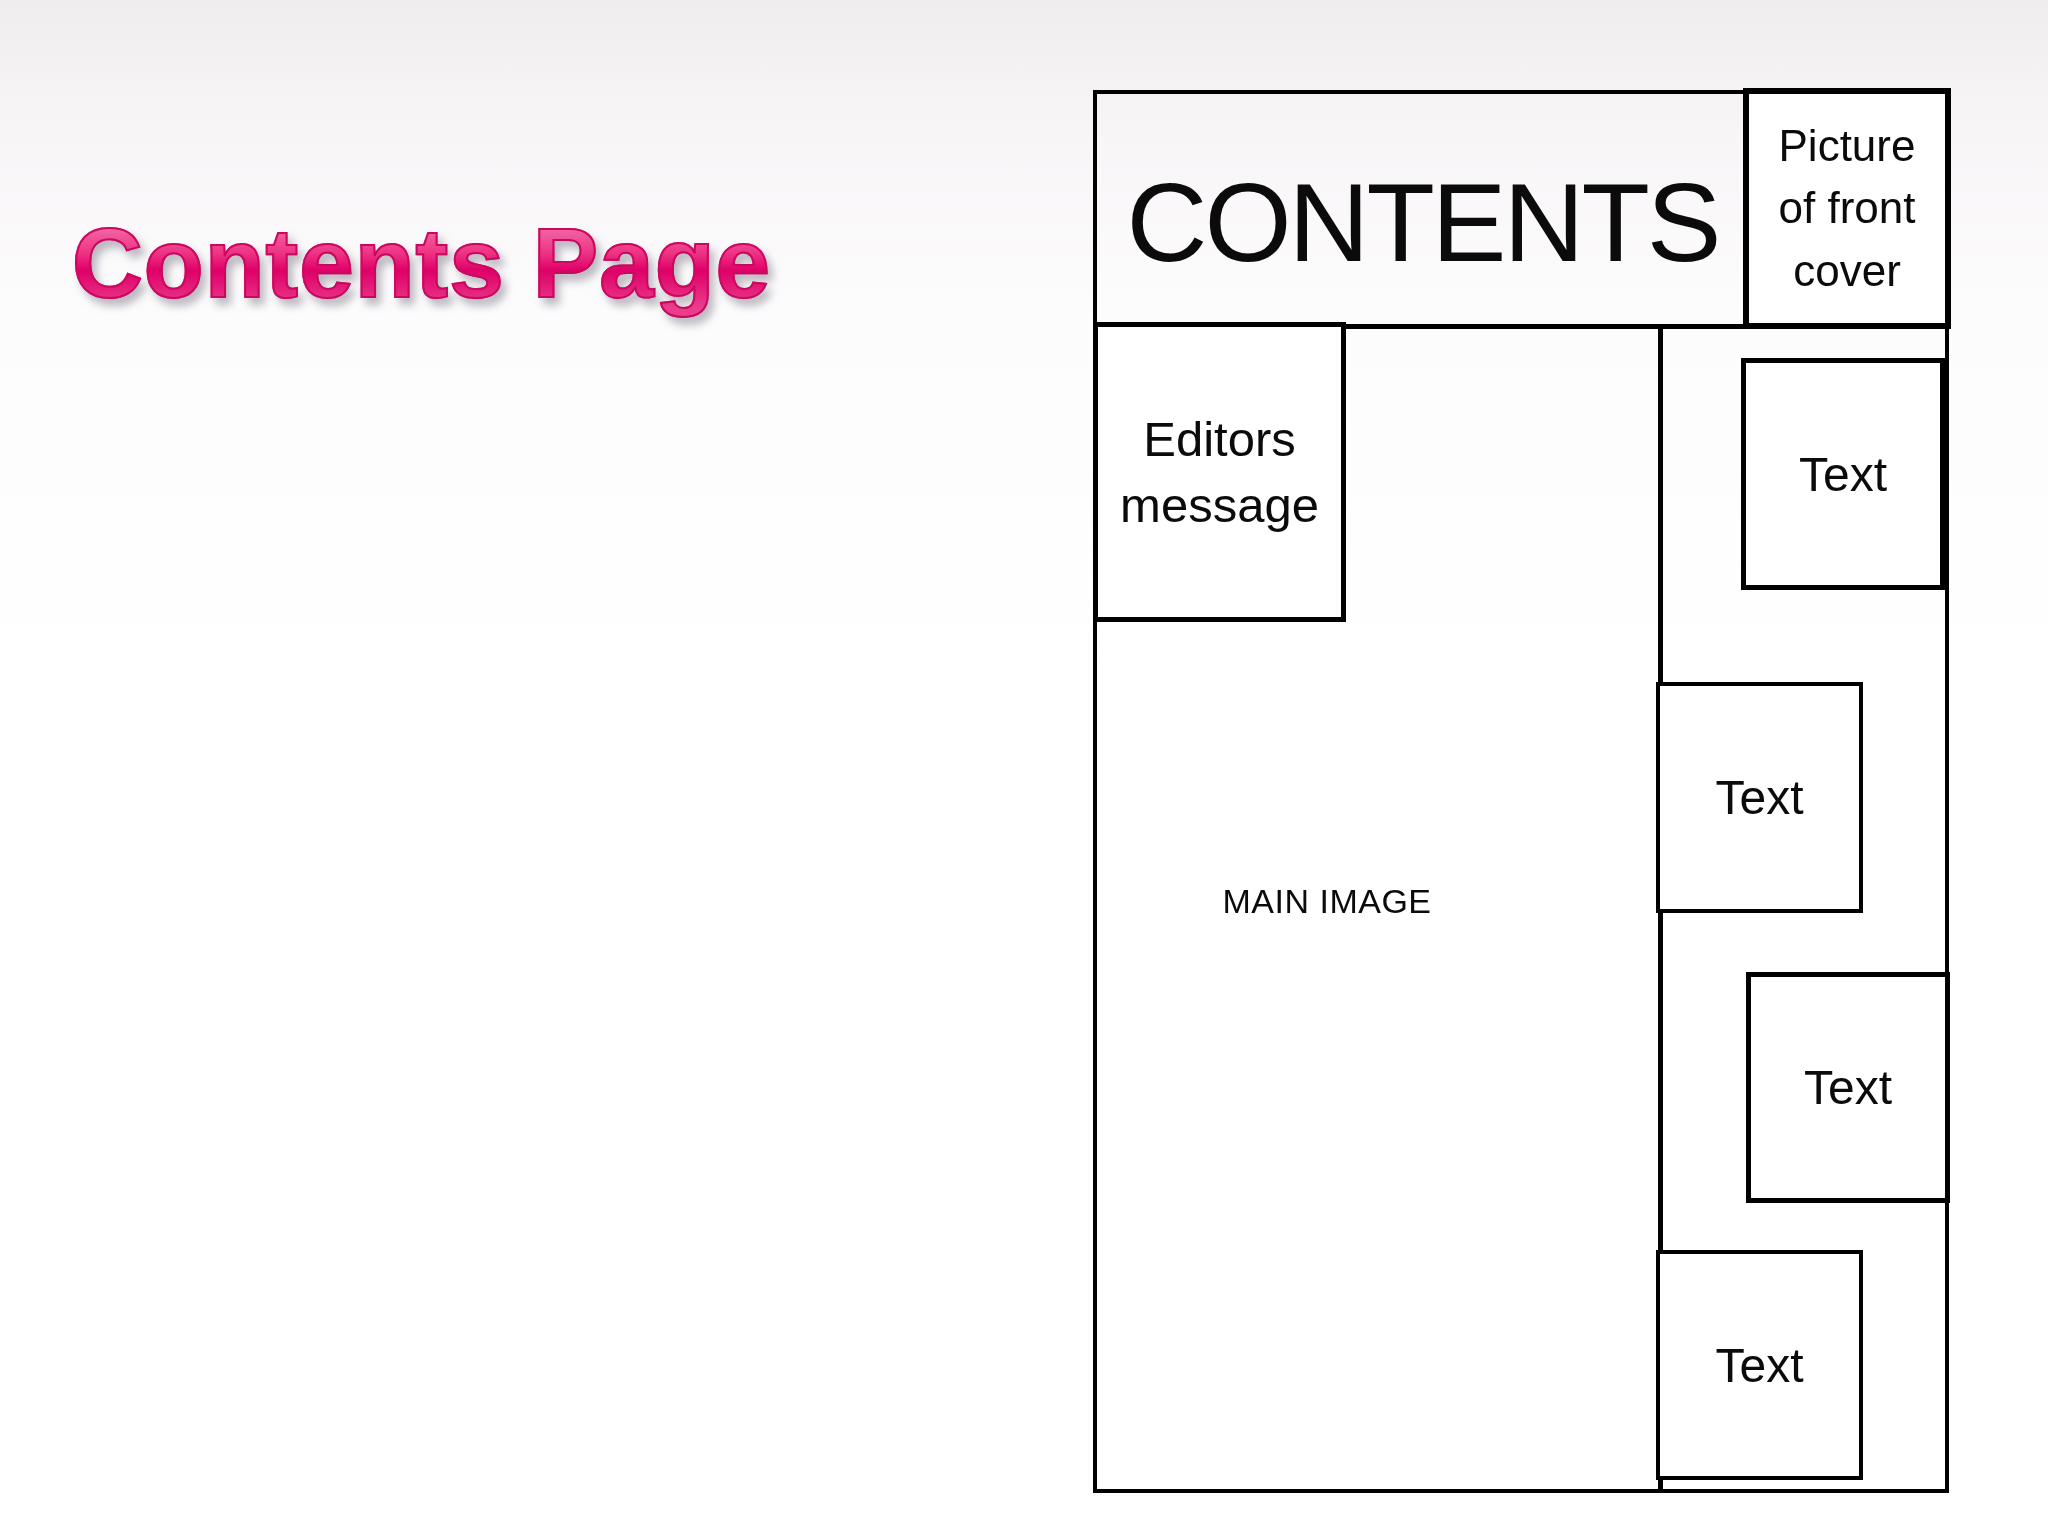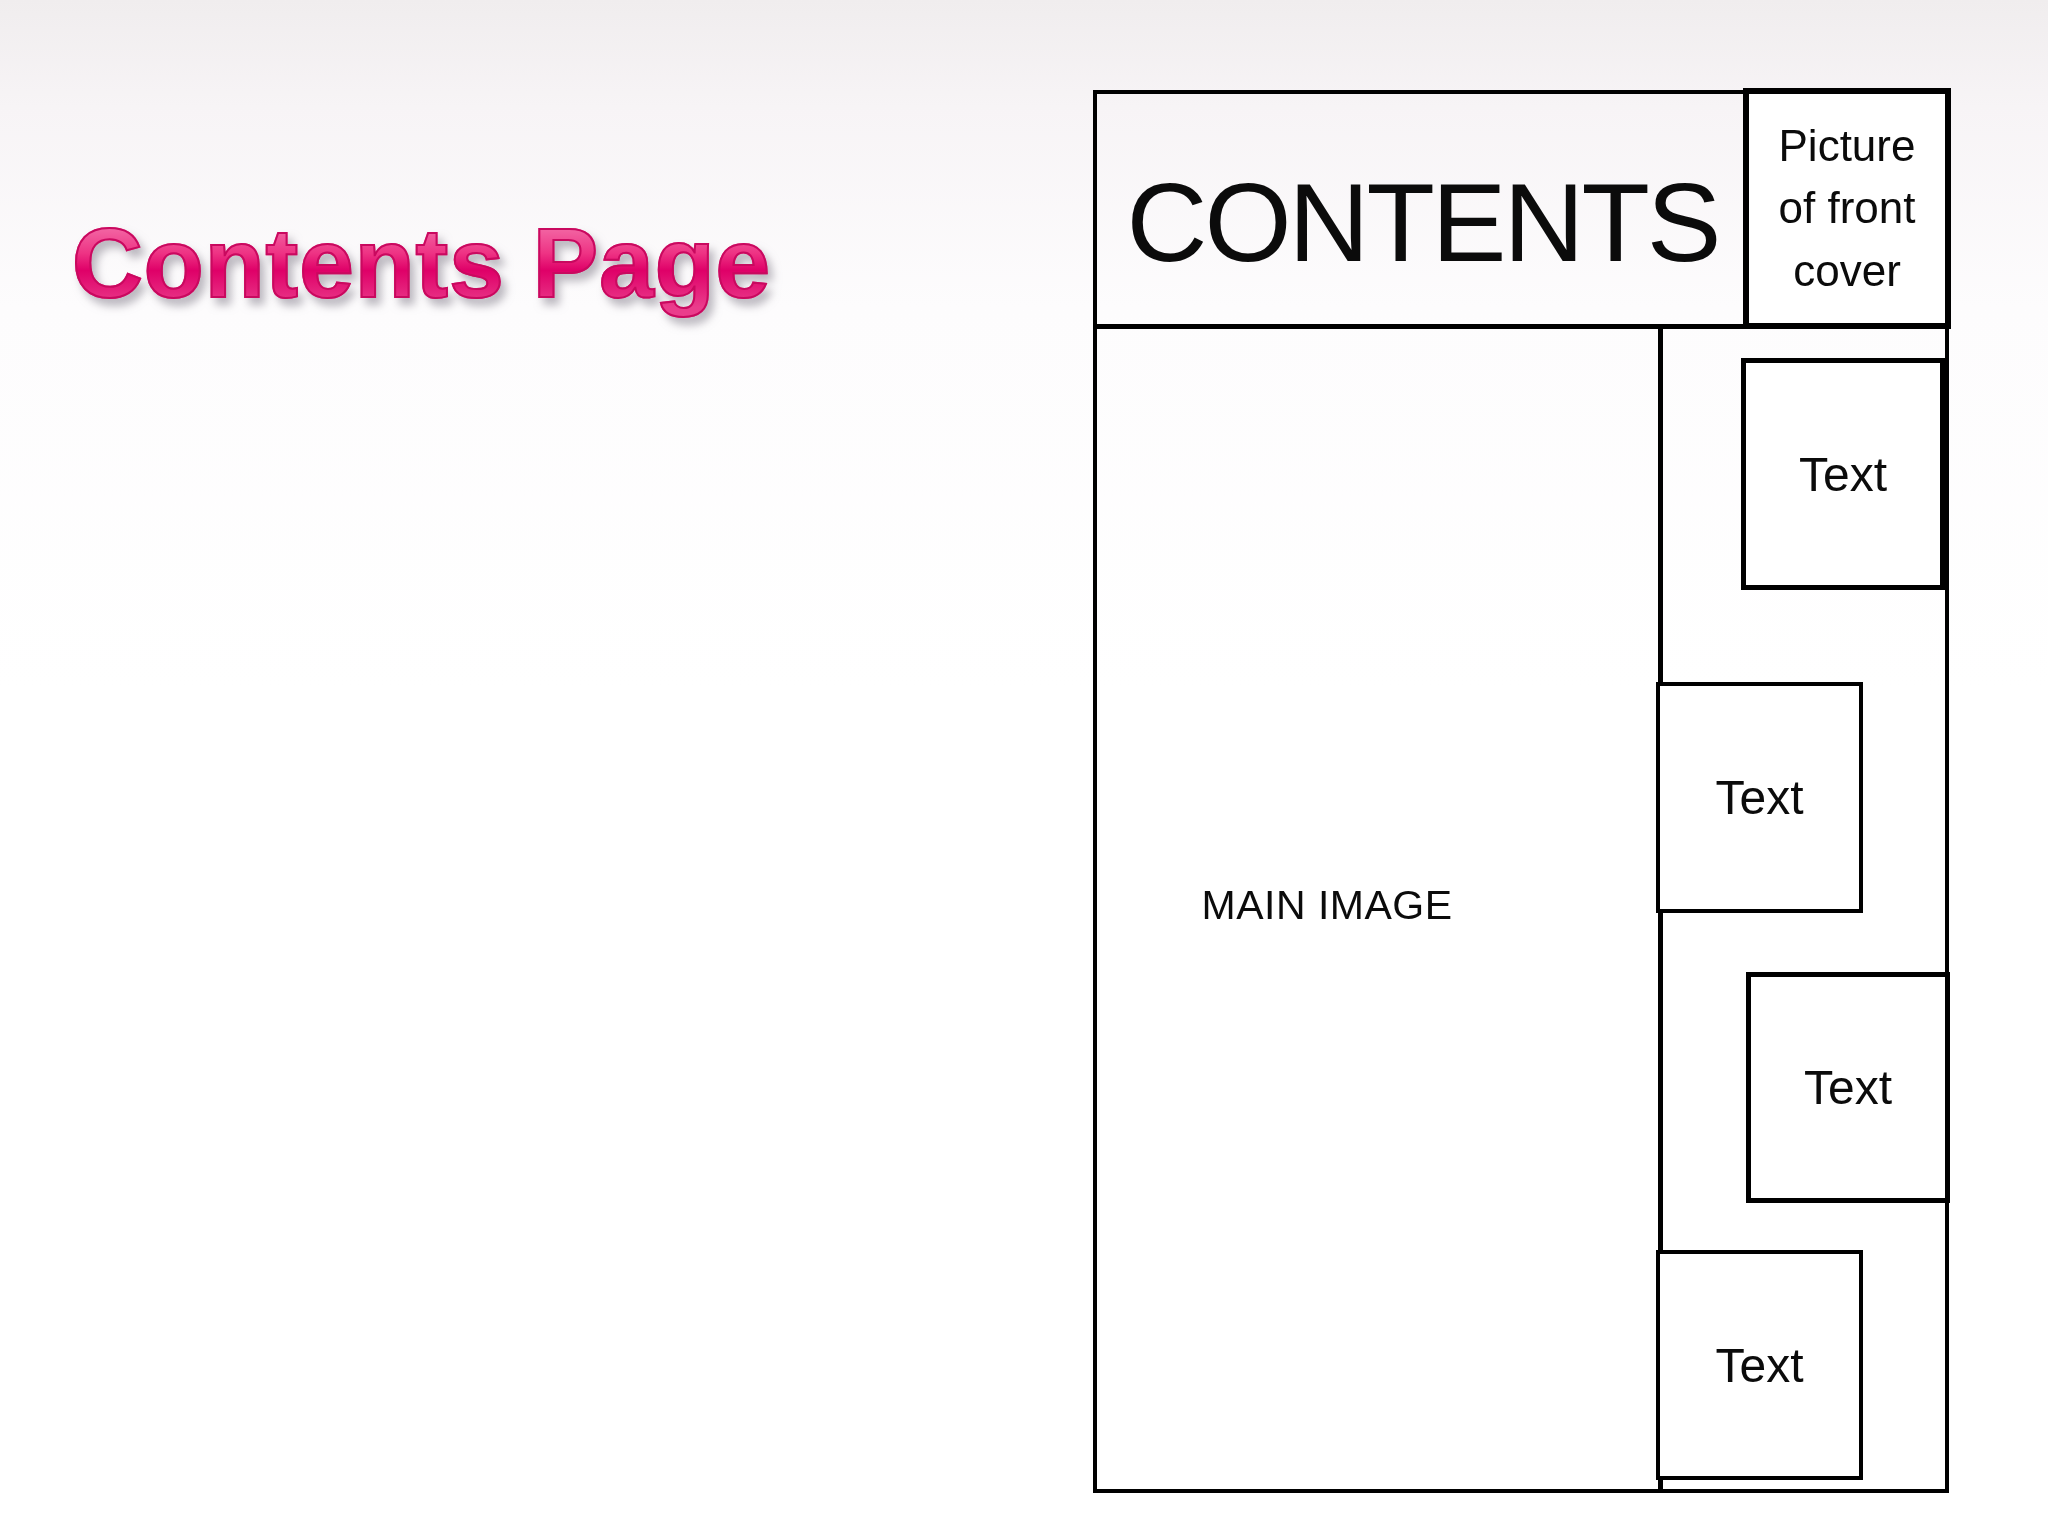--- a/index.html
+++ b/index.html
@@ -60,21 +60,21 @@
     background:#000;
   }
   .editors-box{
     position:absolute;left:-4px;top:228px;width:253px;height:300px;
     border:5px solid #000;background:#fff;
     display:flex;align-items:center;justify-content:center;
     text-align:center;font-size:49px;line-height:1.35;
   }
   .main-image-label{
     position:absolute;left:0;top:788px;width:460px;
-    text-align:center;font-size:41px;letter-spacing:0.5px;
+    text-align:center;font-size:34px;letter-spacing:0.5px;
     white-space:nowrap;
   }
   .text-box{
     position:absolute;background:#fff;
     display:flex;align-items:center;justify-content:center;
     text-align:center;font-size:48px;
   }
   .tb1{right:0px;   top:264px; width:204px;height:232px;border:5px solid #000;}
   .tb2{left:559px;  top:588px; width:207px;height:231px;border:4px solid #000;}
   .tb3{right:-5px;  top:878px; width:204px;height:231px;border:5px solid #000;}
@@ -92,20 +92,23 @@
     <div class="header-row">
       <div class="contents-label">CONTENTS</div>
     </div>
 
     <div class="cover-box">
       <span>Picture of front cover</span>
     </div>
 
     <div class="col-divider"></div>
 
+    <div class="editors-box">
+      <span>Editors message</span>
+    </div>
 
     <div class="main-image-label">MAIN IMAGE</div>
 
     <div class="text-box tb1">
       <span>Text</span>
     </div>
 
     <div class="text-box tb2">
       <span>Text</span>
     </div>

